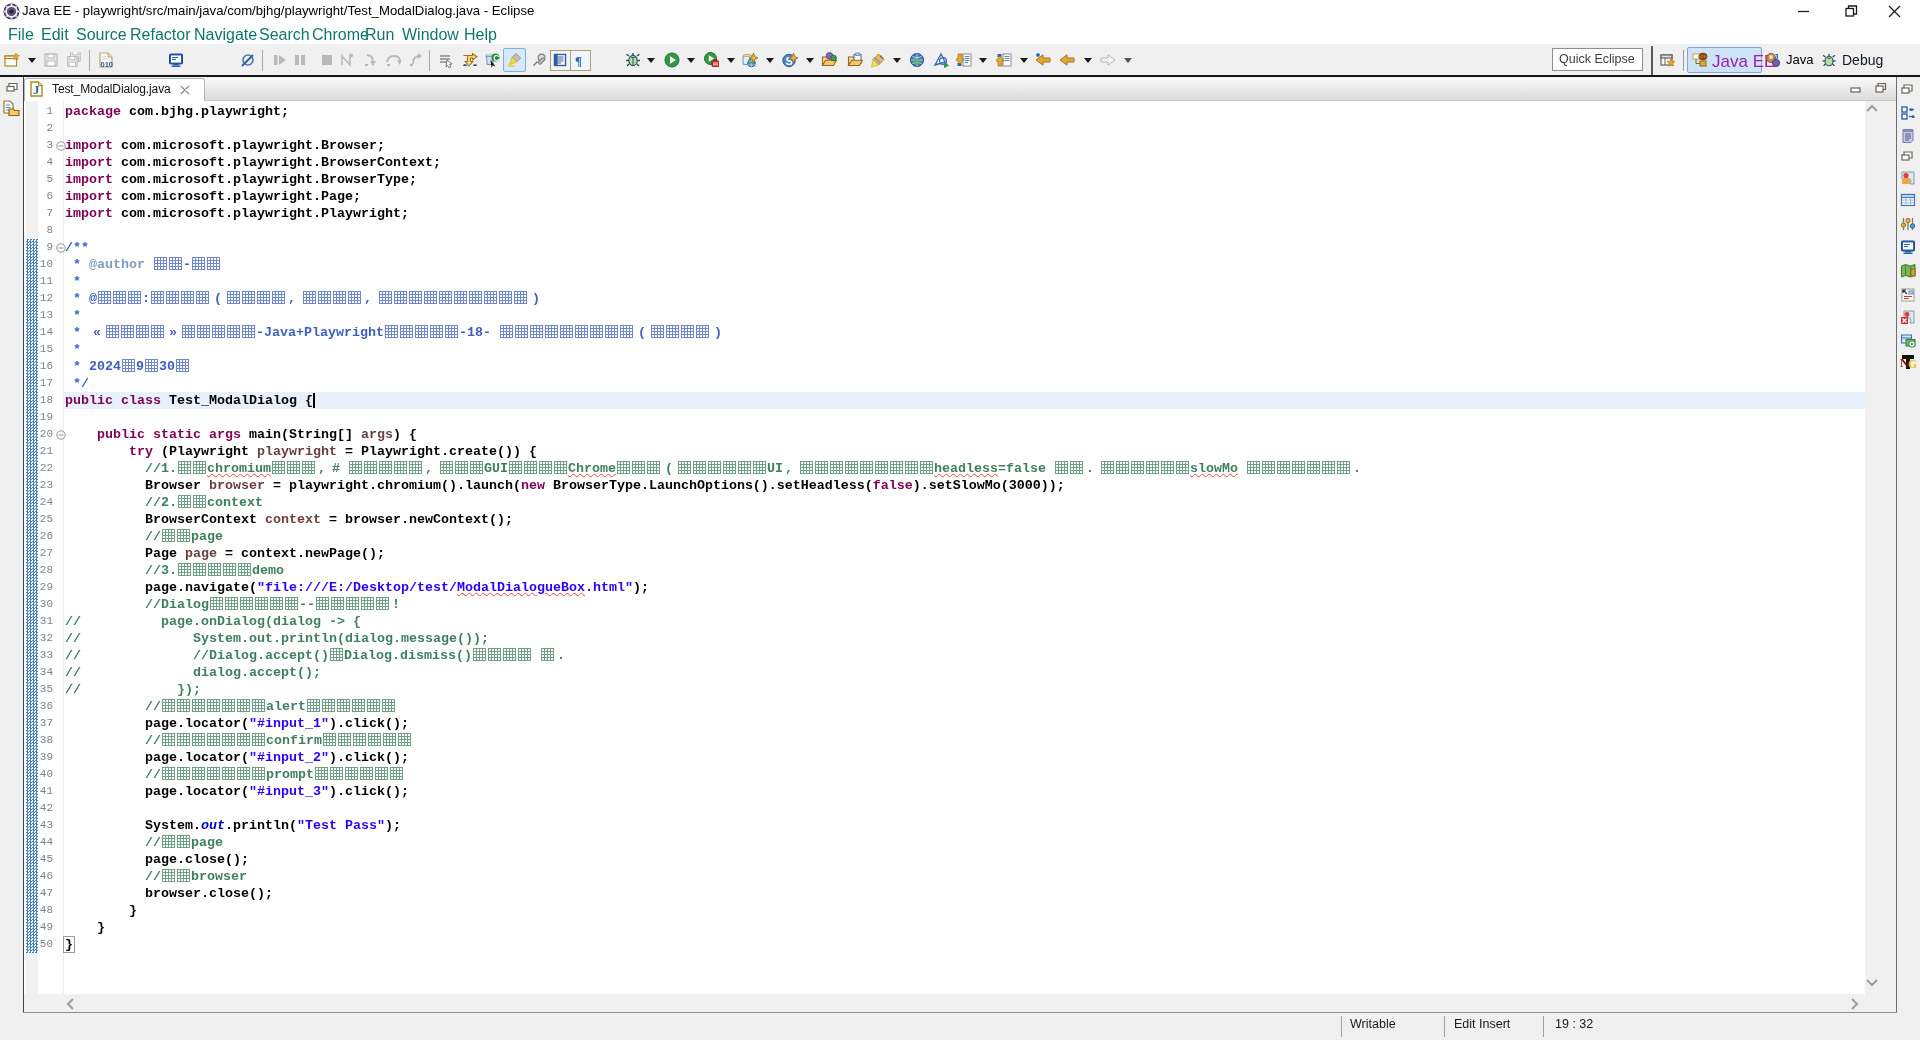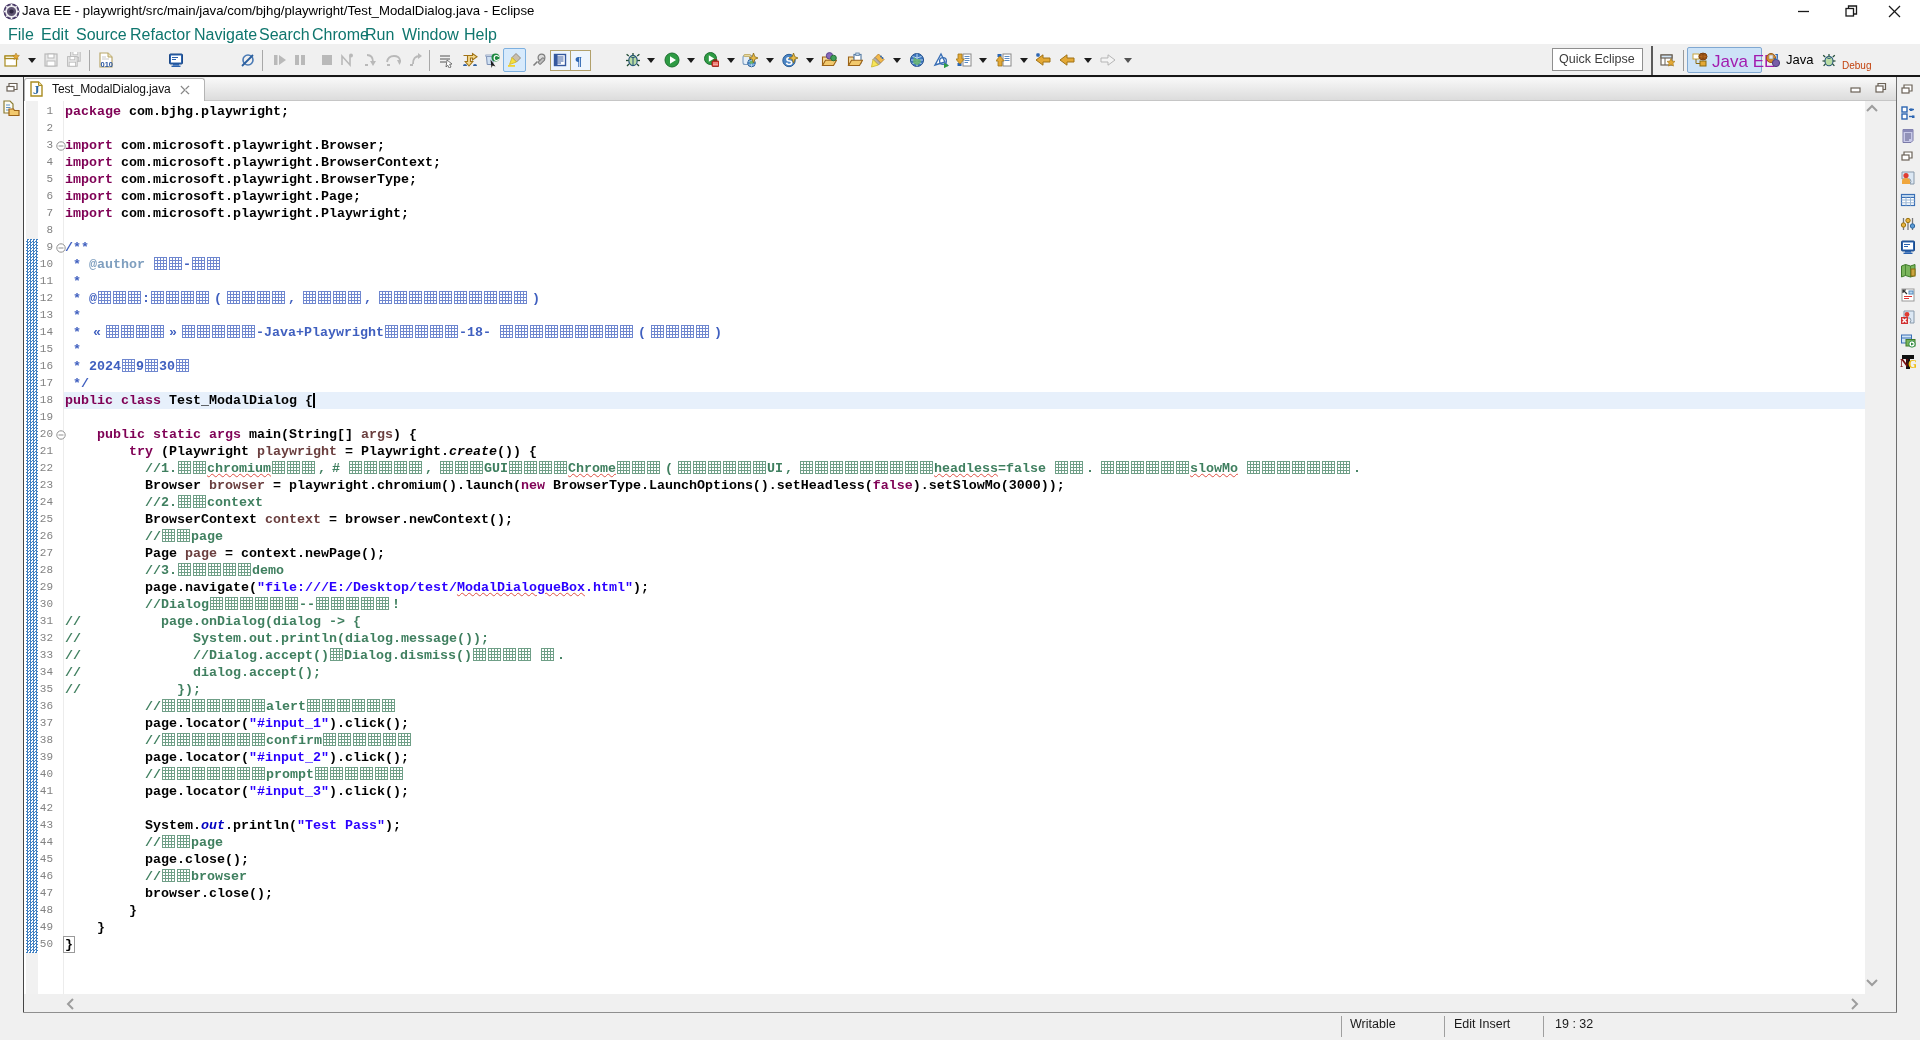--- a/index.html
+++ b/index.html
@@ -18,21 +18,21 @@
 #hatch{position:absolute;left:26px;top:239px;width:12px;height:714px;background:repeating-conic-gradient(#4080c2 0 25%,#fff 0 50%) 0 0/3px 3px}
 #lnums{position:absolute;left:24px;top:103px;width:29px;text-align:right;font-family:"Liberation Mono",monospace;font-size:11px;line-height:17px;color:#828282;white-space:pre}
 #foldline{position:absolute;left:63px;top:101px;width:1px;height:893px;background:#ececec}
 #curline{position:absolute;left:64px;top:392px;width:1801px;height:17px;background:#e7f0fb}
 #code{position:absolute;left:65px;top:103px;font-family:"Liberation Mono",monospace;font-size:13.333px;font-weight:bold;line-height:17px;color:#000;white-space:pre}
 #code .k{color:#7f0055}
 #code .c{color:#3f7f5f}
 #code .j{color:#3f5fbf}
 #code .g{color:#7f9fbf}
 #code .s{color:#2a00ff}
-#code .m{font-style:italic}
+#code .m{}
 #code .f{color:#0000c0;font-style:italic}
 #code .v{color:#6a3e3e}
 #code .r{text-decoration:underline wavy #dd4f42 1px;text-underline-offset:0.5px}
 i.h{display:inline-block;width:13.5px;height:13px;margin:0 .75px;vertical-align:-2px;background-image:repeating-linear-gradient(0deg,currentcolor 0 1px,transparent 1px 3px),repeating-linear-gradient(90deg,currentcolor 0 1px,transparent 1px 3px);background-position:0 0;opacity:.75}
 b.p{display:inline-block;width:16px;text-align:center;font-weight:inherit}
 b.q{display:inline-block;width:16px;text-align:left;padding-left:2px;font-weight:inherit}
 #cursor{position:absolute;left:313px;top:393px;width:2px;height:15px;background:#000}
 #brbox{position:absolute;left:63px;top:936px;width:12px;height:17px;border:1px solid #9a9a9a}
 #vsb{position:absolute;left:1865px;top:101px;width:31px;height:893px;background:#f0f0f0}
 #hsb{position:absolute;left:24px;top:994px;width:1872px;height:18px;background:#f0f0f0}
@@ -383,21 +383,21 @@
     <g stroke="#1f4a33" stroke-width="1.2">
       <line x1="8" y1="2" x2="8" y2="4.2"></line>
       <line x1="4.2" y1="5" x2="2.2" y2="3.2"></line>
       <line x1="11.8" y1="5" x2="13.8" y2="3.2"></line>
       <line x1="4" y1="9" x2="1.5" y2="9"></line>
       <line x1="12" y1="9" x2="14.5" y2="9"></line>
       <line x1="4.4" y1="12" x2="2.6" y2="13.8"></line>
       <line x1="11.6" y1="12" x2="13.4" y2="13.8"></line>
     </g>
   </svg>
-<div class="abs" style="left:1842px;top:60px;font-size:10px;color:#c2410c">Debug</div>
+<div class="abs" style="left:1842px;top:52px;font-size:14px;color:#0f172a">Debug</div>
 <div id="topline"></div>
 <div id="tabstrip"></div>
 <div id="tab"></div>
 <svg class="abs" style="left:30px;top:81px" width="13" height="16" viewBox="0 0 13 16">
     <path d="M1 1 h7.5 L12 4.5 V15 H1 Z" fill="#fffefa" stroke="#a98c21" stroke-width="1.4"></path>
     <path d="M8.5 1 V4.5 H12" fill="#e8d9a0" stroke="#a98c21" stroke-width="1"></path>
     <text x="3" y="13" font-family="Liberation Serif" font-size="13" font-weight="bold" fill="#2c67a4">J</text>
   </svg>
 <div id="tabtxt" class="abs" style="left:52px;top:82px;font-size:12px;color:#111">Test_ModalDialog.java</div>
 <svg class="abs" style="left:179px;top:84px" width="12" height="12" viewBox="0 0 12 12">

